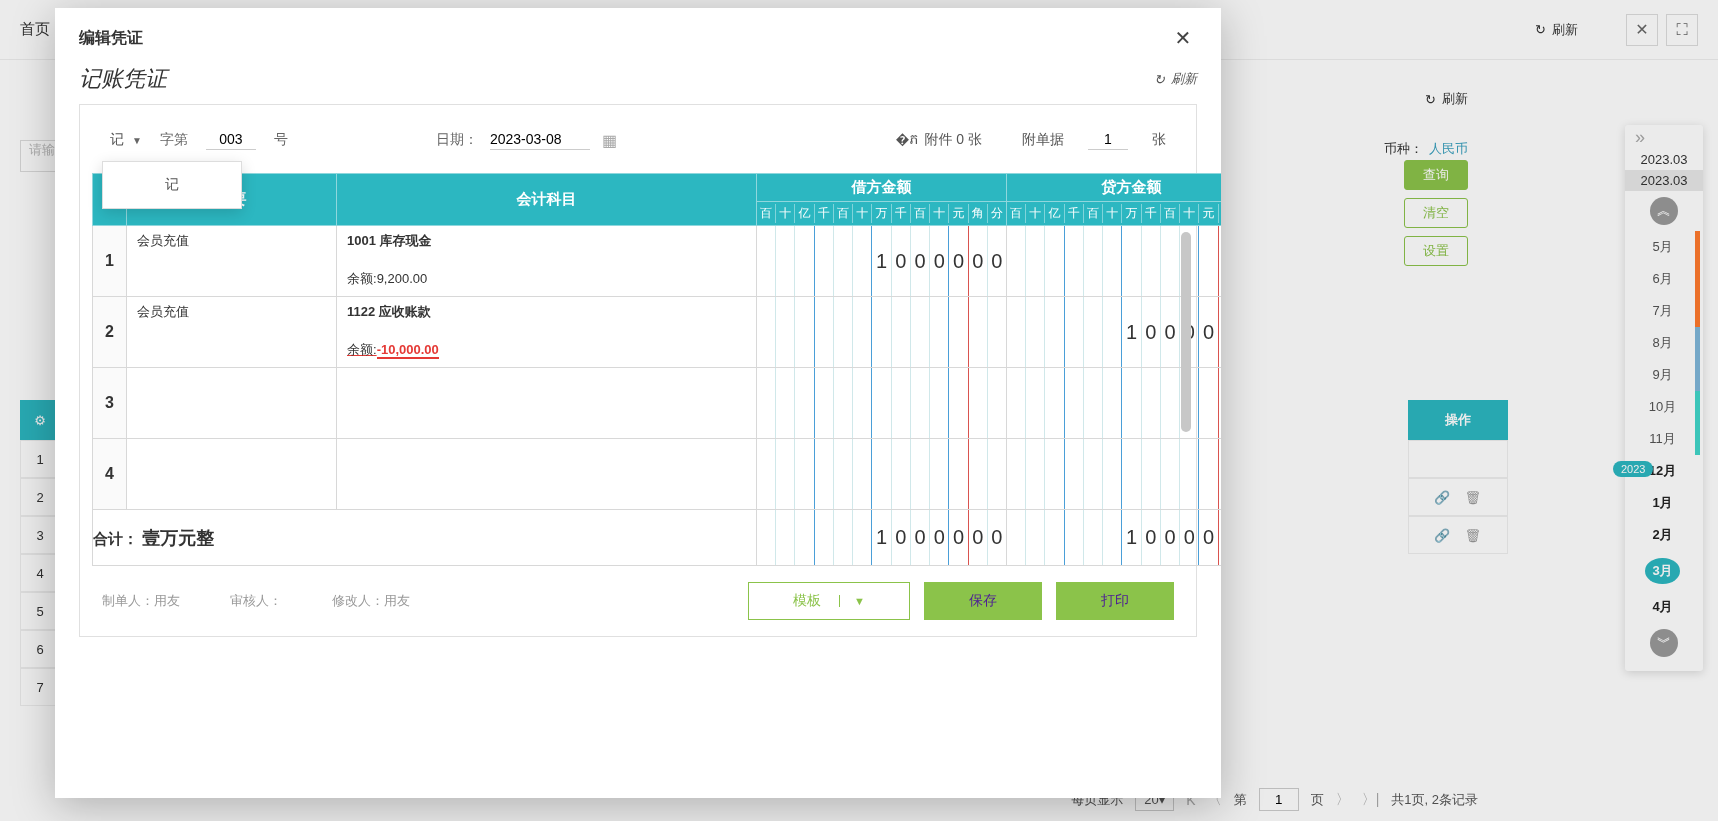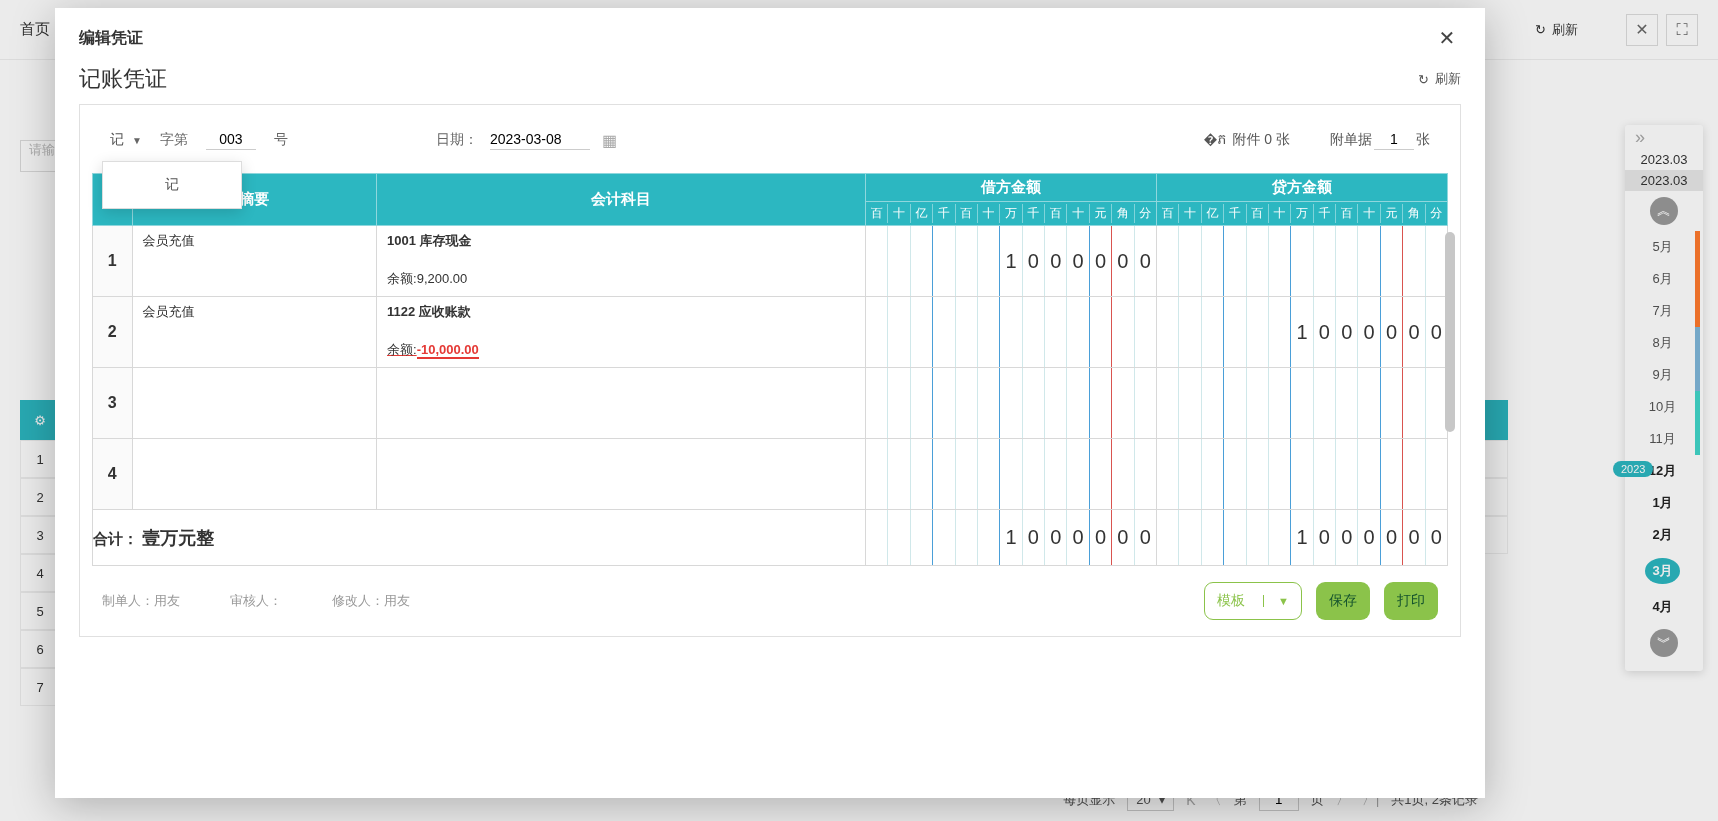--- a/index.html
+++ b/index.html
@@ -19,45 +19,45 @@
 .bg-btn-primary { background: #8bc34a; color: #fff; border: 1px solid #8bc34a; }
 .bg-input { position: absolute; left: 20px; top: 140px; width: 200px; height: 32px; border: 1px solid #ddd; padding: 0 8px; color: #bbb; }
 .bg-rownums { position: absolute; left: 20px; top: 440px; display: flex; flex-direction: column; }
 .bg-rownum { width: 40px; height: 38px; border: 1px solid #eee; display: flex; align-items: center; justify-content: center; background: #fff; font-size: 13px; }
 .bg-gear { position: absolute; left: 20px; top: 400px; width: 40px; height: 40px; background: #2cb7c1; color: #fff; display: flex; align-items: center; justify-content: center; }
 .bg-opcol { position: absolute; right: 210px; top: 400px; width: 100px; }
 .bg-ophead { background: #2cb7c1; color: #fff; height: 40px; display: flex; align-items: center; justify-content: center; font-weight: bold; }
 .bg-opcell { height: 38px; border: 1px solid #eee; display: flex; align-items: center; justify-content: center; gap: 14px; color: #999; }
 .bg-footer { position: absolute; bottom: 10px; left: 0; right: 210px; display: flex; align-items: center; justify-content: space-between; padding: 0 30px; font-size: 13px; color: #555; }
 .bg-pager { display: flex; align-items: center; gap: 12px; }
-.bg-pager-select { border: 1px solid #ccc; padding: 3px 8px; display: inline-flex; align-items: center; gap: 8px; }
+.bg-pager-select { border: 1px solid #ccc; padding: 3px 8px; display: inline-flex; align-items: center; }
 .bg-pager-input { width: 40px; border: 1px solid #ccc; text-align: center; padding: 3px; }
 .bg-pager-icon { color: #aaa; cursor: pointer; font-size: 14px; }
 
 
 .timeline { position: absolute; right: 15px; top: 125px; width: 78px; background: #fff; box-shadow: 0 2px 10px rgba(0,0,0,.15); border-radius: 3px; display: flex; flex-direction: column; align-items: center; padding-bottom: 8px; }
 .tl-arrow { height: 24px; display: flex; align-items: center; justify-content: flex-start; width: 100%; padding-left: 10px; color: #aaa; font-size: 18px; }
 .tl-year { font-size: 13px; color: #333; padding: 3px 0; width: 100%; text-align: center; cursor: pointer; }
 .tl-year.sel { background: #e8e8e8; }
 .tl-months { position: relative; width: 100%; display: flex; flex-direction: column; align-items: center; border-right: 3px solid transparent; }
 .tl-month { width: 100%; text-align: center; padding: 7px 0; font-size: 13px; color: #555; cursor: pointer; position: relative; }
 .tl-month.bold { font-weight: bold; color: #222; }
 .tl-month.active { }
 .tl-month.active span { background: #2cb7c1; color: #fff; border-radius: 50%; padding: 4px 7px; display: inline-block; font-weight: bold; }
 .tl-badge { position: absolute; left: -12px; background: #2cb7c1; color: #fff; font-size: 11px; padding: 2px 8px; border-radius: 10px; }
 .tl-circle { width: 28px; height: 28px; border-radius: 50%; background: #aaa; color: #fff; display: flex; align-items: center; justify-content: center; margin: 6px 0; cursor: pointer; font-size: 14px; }
 
 
 .backdrop { position: absolute; inset: 0; background: rgba(0,0,0,.08); }
-.modal { position: absolute; left: 55px; top: 8px; width: 1430px; height: 790px; background: #fff; box-shadow: 0 8px 40px rgba(0,0,0,.25); display: flex; flex-direction: column; }
+.modal { position: absolute; left: 55px; top: 8px; width: 1166px; height: 790px; background: #fff; box-shadow: 0 8px 40px rgba(0,0,0,.25); display: flex; flex-direction: column; }
 .modal-head { display: flex; align-items: center; justify-content: space-between; padding: 18px 24px 14px; }
 .modal-title { font-size: 16px; font-weight: bold; }
 .modal-close { font-size: 20px; cursor: pointer; color: #444; width: 28px; text-align: center; }
 .modal-body { flex: 1; padding: 0 24px 20px; overflow: auto; }
-.voucher-head { display: flex; align-items: center; justify-content: space-between; margin-bottom: 10px; }
+.voucher-head { display: flex; align-items: center; justify-content: space-between; margin-bottom: 10px; font-style: italic; }
 .voucher-head-title { font-size: 22px; font-weight: 500; color: #333; }
 .voucher-refresh { display: flex; align-items: center; gap: 6px; color: #555; cursor: pointer; }
 
 .voucher-panel { border: 1px solid #e0e0e0; padding: 16px 12px 12px; position: relative; }
 .v-formrow { display: flex; align-items: center; gap: 18px; padding: 8px 18px 22px; color: #555; font-size: 14px; position: relative; }
 .v-formrow .lbl { color: #666; text-align: center; }
 .v-dropdown { display: inline-flex; align-items: center; gap: 8px; cursor: pointer; }
 .v-caret { font-size: 10px; color: #666; }
 .v-input-inline { border: none; border-bottom: 1px solid #ccc; width: 50px; text-align: center; font-size: 14px; padding-bottom: 2px; }
 .v-date { display: inline-flex; align-items: center; gap: 12px; margin-left: 130px; }
@@ -89,24 +89,24 @@
 .digit-cell.g3 { border-right-color: #4a9fd8; }
 .digit-cell.g-yuan { border-right-color: #d9534f; }
 
 .total-row td { height: 56px; font-size: 15px; }
 .total-label { padding: 0 14px; font-weight: bold; }
 .total-label .amt-text { font-size: 18px; }
 
 .voucher-footer { display: flex; align-items: center; justify-content: space-between; padding: 16px 10px 4px; }
 .vf-left { display: flex; gap: 50px; color: #999; font-size: 13px; }
 .vf-right { display: flex; gap: 14px; }
-.btn { padding: 9px 12px; font-size: 14px; border-radius: 9px; cursor: pointer; border: 1px solid transparent; }
+.btn { padding: 9px 44px; font-size: 14px; border-radius: 0; cursor: pointer; border: 1px solid transparent; }
 .btn-template { border: 1px solid #8bc34a; color: #8bc34a; background: #fff; display: inline-flex; align-items: center; }
 .btn-template .split { border-left: 1px solid #8bc34a; margin-left: 18px; padding-left: 14px; font-size: 11px; }
-.btn-green { background: #8bc34a; color: #14532d; }
+.btn-green { background: #8bc34a; color: #4c1d95; }
 
 .scrollbar-fake { position: absolute; right: 30px; top: 224px; width: 10px; height: 430px; background: transparent; }
 .scrollbar-thumb { width: 10px; height: 200px; background: #c7c7c7; border-radius: 5px; }
 </style>
 </head>
 <body>
 
 <div class="bg-page">
   <div class="bg-top">
     <div class="bg-top-left">首页</div>
@@ -227,21 +227,21 @@
           <span class="lbl">日期：</span>
           <input class="v-date-input" value="2023-03-08" style="">
           <span class="v-cal-icon">▦</span>
         </span>
 
         <span class="v-right-attach">
           <span class="v-attach">
             <span>�ភ</span>
             <span>附件 0 张</span>
           </span>
-          <span style="display:flex; align-items:center; gap:2px;">
+          <span style="display:flex; align-items:center; gap:24px;">
             <span>附单据</span>
             <input class="v-input-inline" style="width: 40px;" value="1">
             <span>张</span>
           </span>
         </span>
 
         <div class="dropdown-popup">
           <div class="dropdown-item">记</div>
         </div>
       </div>

